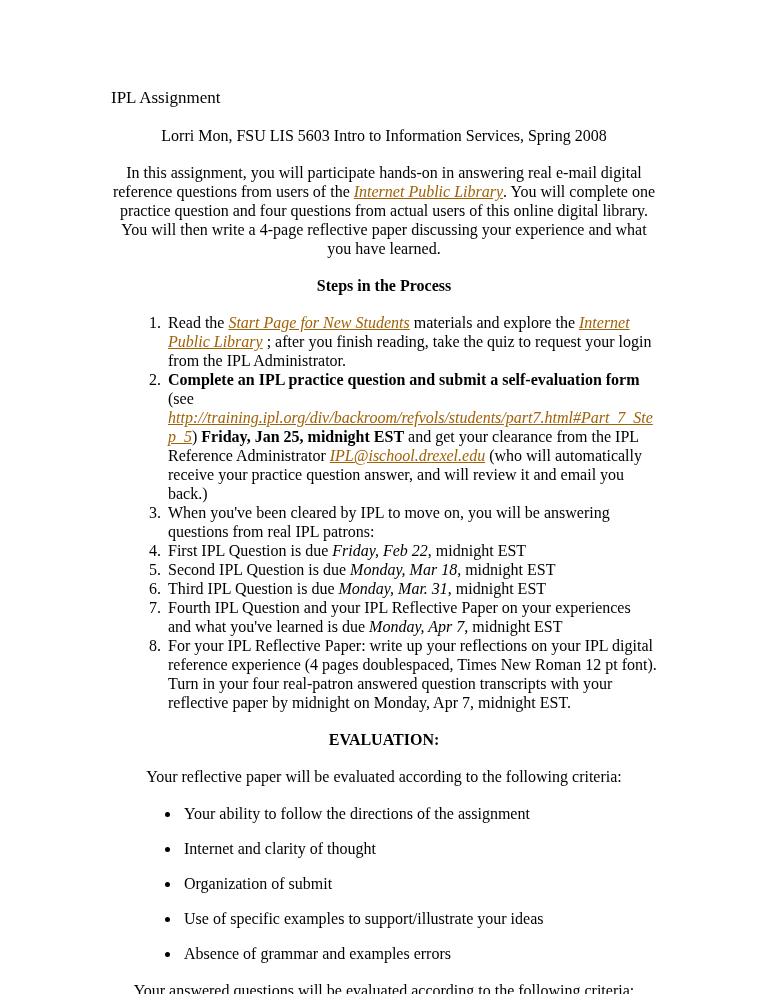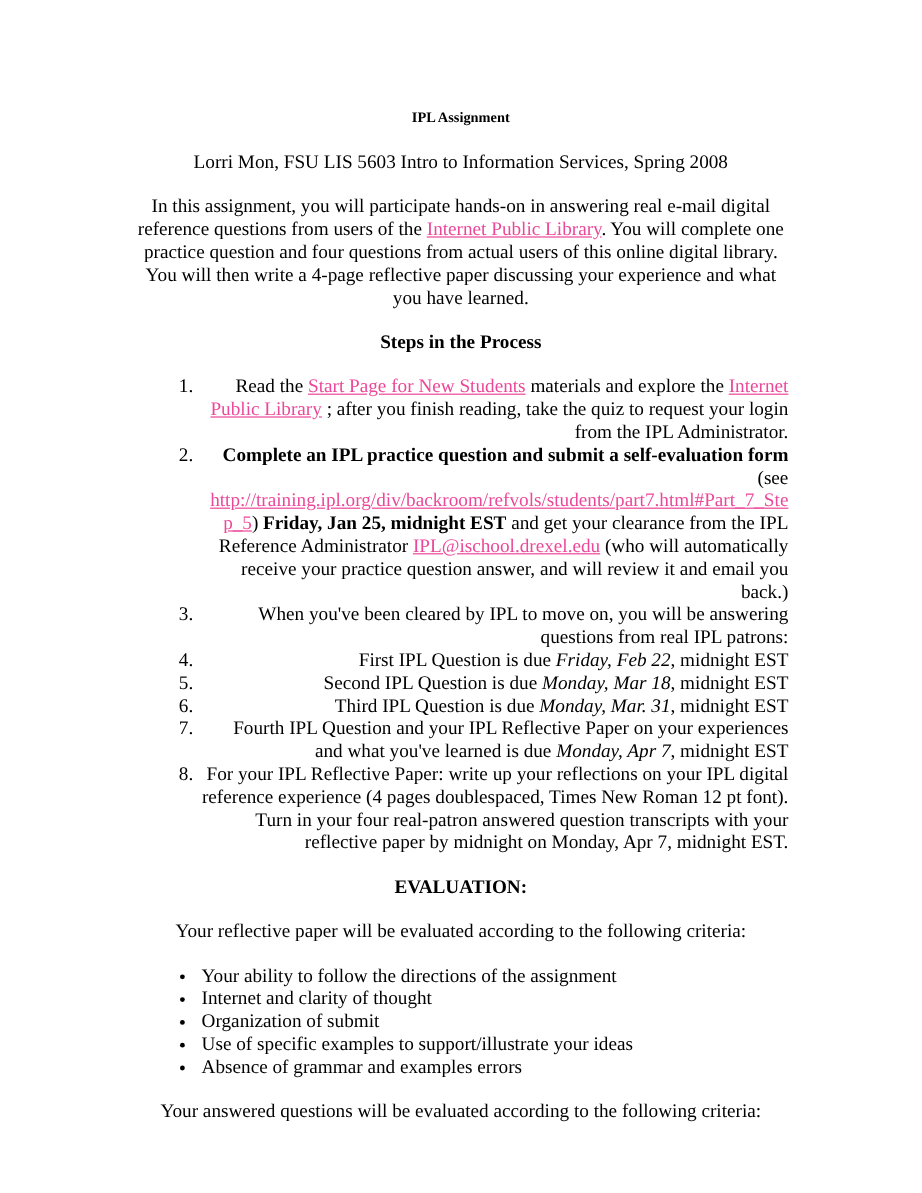--- a/index.html
+++ b/index.html
@@ -14,55 +14,54 @@
     box-sizing: border-box;
     background: #ffffff;
     color: #000000;
     font-family: "Liberation Serif", "DejaVu Serif", serif;
     font-size: 16px;
     line-height: 19px;
     padding: 88px 111px 40px 111px;
     overflow: hidden;
   }
   .doc-title {
-    font-size: 12px;
-    font-weight: bold;
-    text-align: center;
+    font-size: 17px;
+    font-weight: normal;
     margin: 0 0 18px 0;
     line-height: 20px;
   }
   p {
     margin: 0 0 18px 0;
     text-align: center;
   }
   .b { font-weight: bold; }
   .i { font-style: italic; margin-top: 16px; }
   a.doc-link {
-    color: #ec4899;
+    color: #a16207;
     text-decoration: underline;
     cursor: pointer;
     word-break: break-word;
+    font-style: italic;
   }
   ol.steps {
     margin: 0 0 18px 0;
     padding: 0 0 0 54px;
   }
   ol.steps li {
     padding-left: 3px;
     margin: 0;
-    text-align: right;
   }
   ul.criteria {
     margin: 0 0 18px 0;
     padding: 0 0 0 54px;
     list-style-type: disc;
   }
   ul.criteria li {
     padding-left: 3px;
-    margin: 0;
+    margin: 16px;
   }
 </style>
 </head>
 <body>
 
 <div class="page">
 
   <h1 class="doc-title">IPL Assignment</h1>
 
   <p>Lorri Mon, FSU LIS 5603 Intro to Information Services, Spring 2008</p>

